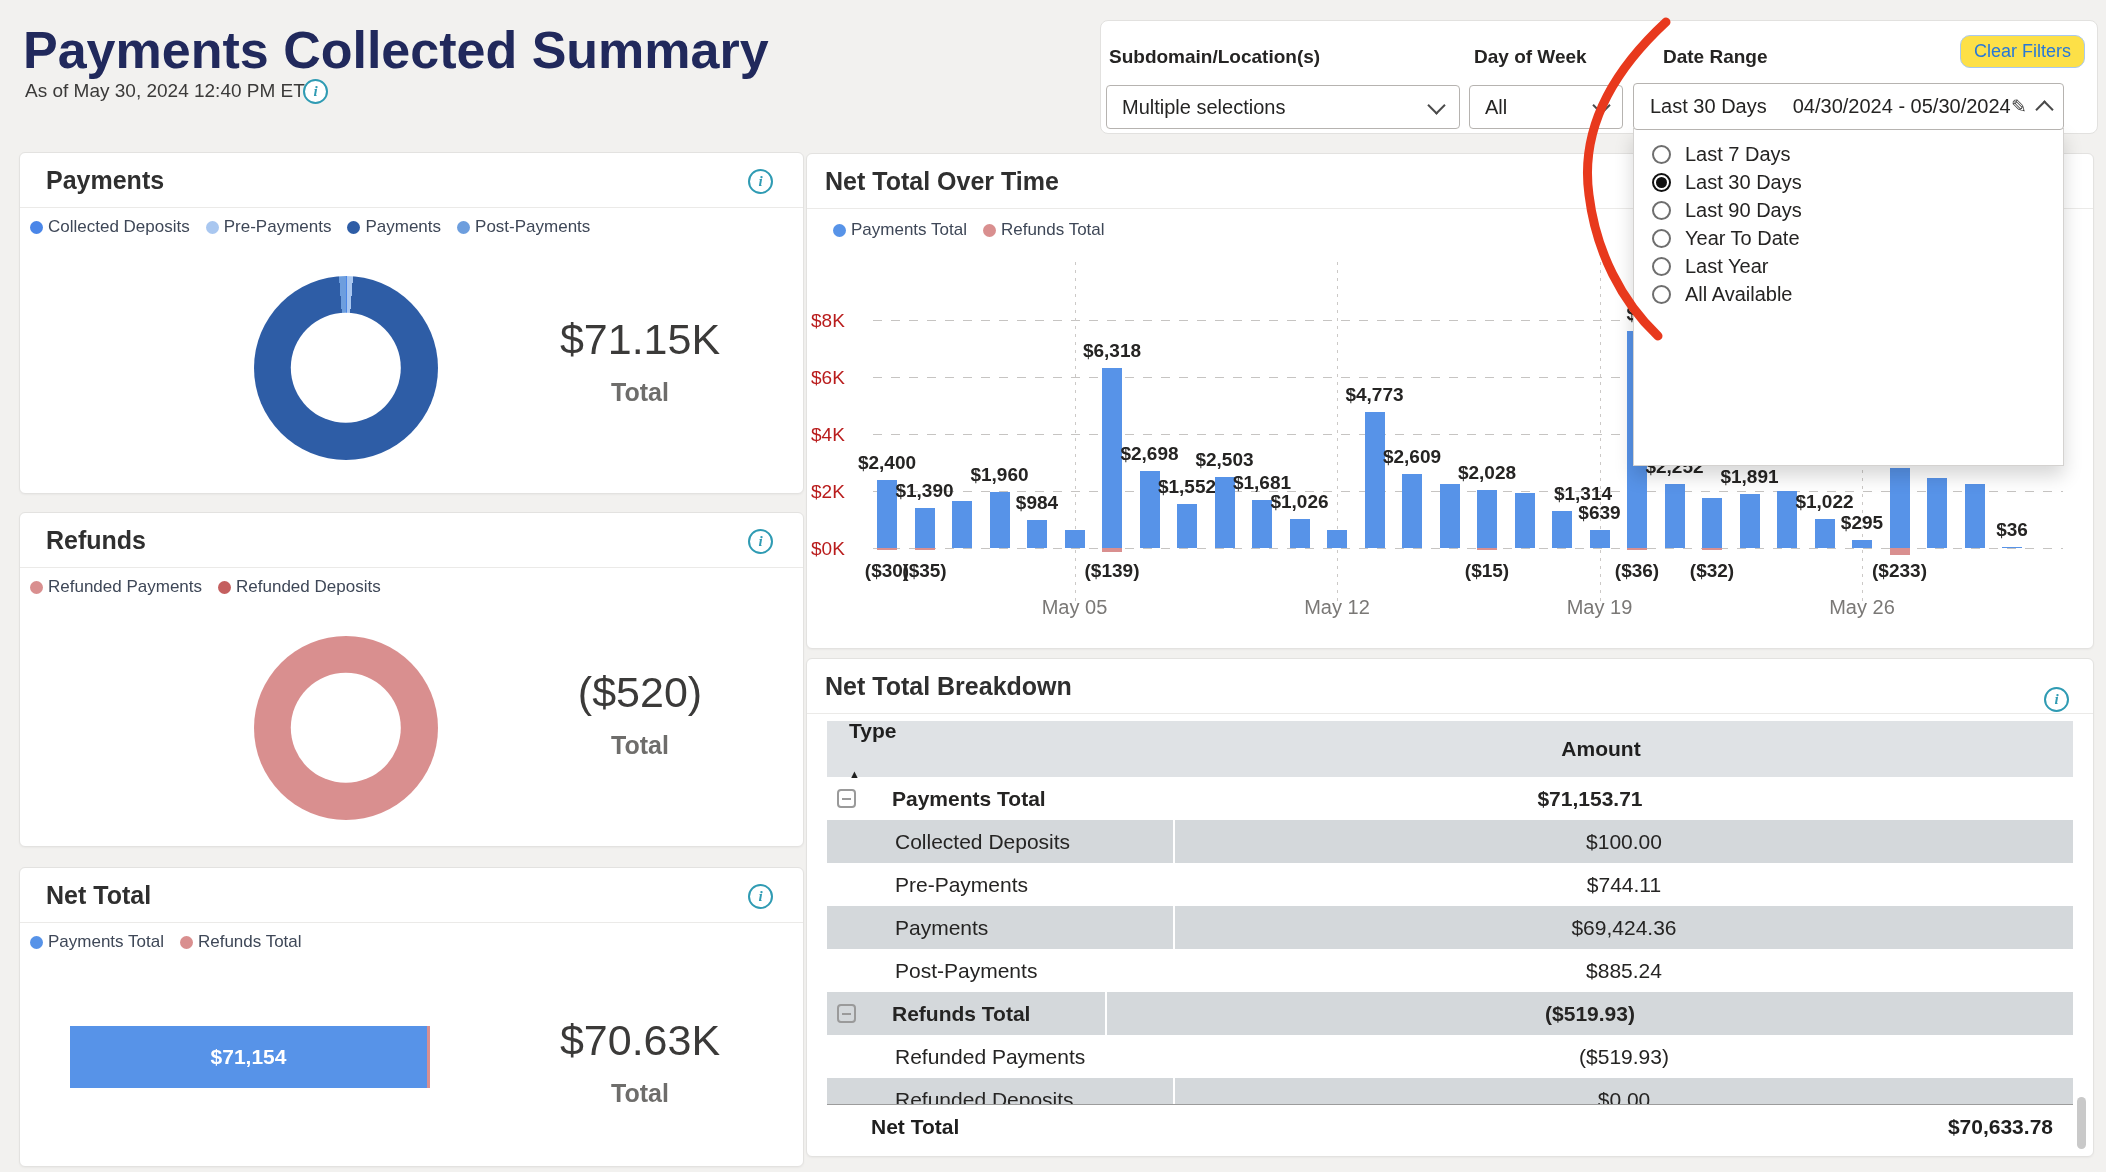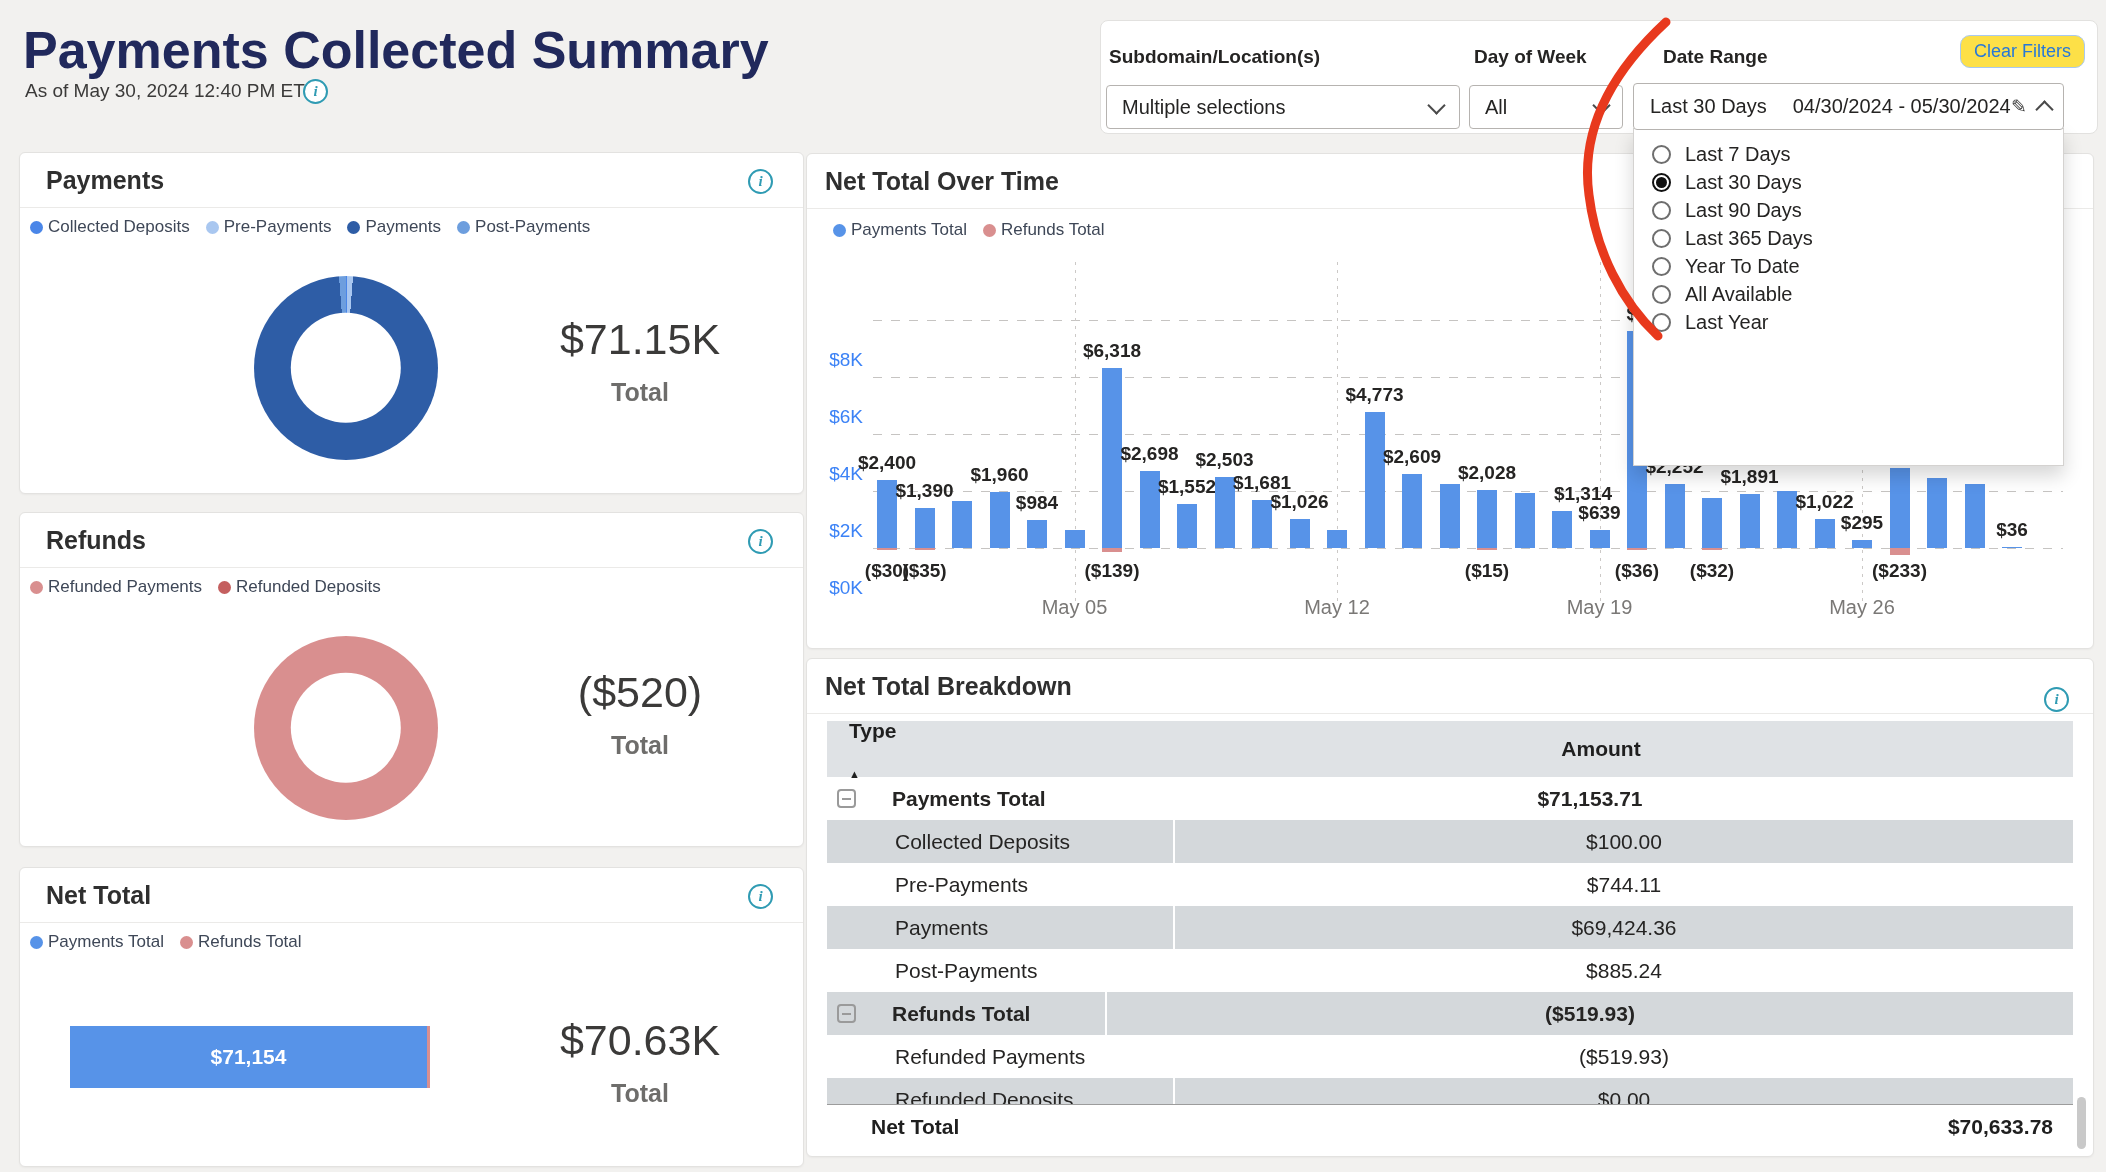--- a/index.html
+++ b/index.html
@@ -27,21 +27,21 @@
   #clear-filters{position:absolute;right:12px;top:14px;font-size:18px;color:#2878d8;background:#fde047;border:1px solid #a9c9f0;border-radius:10px;padding:5px 13px;cursor:pointer;font-family:inherit;}
   
   #date-menu{position:absolute;left:1633px;top:128px;width:429px;height:337px;background:#fff;border:1px solid #d4d2d0;border-top:none;box-shadow:0 10px 18px rgba(0,0,0,.16);z-index:40;}
   .menu-item{display:flex;align-items:center;gap:14px;height:28px;padding-left:18px;font-size:20px;color:#252423;cursor:pointer;}
   .radio{width:15px;height:15px;border:2px solid #6e6e6e;border-radius:50%;position:relative;flex:0 0 auto;background:#fff;}
   .radio.sel{border-color:#111;}
   .radio.sel::after{content:'';position:absolute;inset:2px;background:#111;border-radius:50%;}
   
   .gridline{position:absolute;height:1px;background-image:repeating-linear-gradient(90deg,#c6c4c2 0 9px,transparent 9px 18px);}
   .vtick{position:absolute;width:1px;background-image:repeating-linear-gradient(180deg,#ccc9c7 0 3px,transparent 3px 8px);}
-  .ylab{position:absolute;width:52px;text-align:right;font-size:19px;color:#3b82f6;margin-top:39px;}
+  .ylab{position:absolute;width:52px;text-align:left;font-size:19px;color:#b91c1c;}
   .xlab{position:absolute;transform:translateX(-50%);font-size:20px;color:#7a7876;white-space:nowrap;}
   .bar{position:absolute;width:20px;background:#5793e8;}
   .rbar{position:absolute;width:20px;background:#d98f8f;}
   .bar-label{position:absolute;transform:translateX(-50%);font-size:19px;font-weight:600;color:#252423;white-space:nowrap;}
   .neg-label{position:absolute;transform:translateX(-50%);font-size:19px;font-weight:600;color:#252423;white-space:nowrap;}
   
   #bd-table{position:absolute;left:20px;top:62px;width:1246px;height:383px;overflow:hidden;}
   .t-head{display:flex;height:56px;background:#dfe2e5;font-weight:700;font-size:21px;color:#1f1f1f;}
   .t-row{display:flex;height:43px;font-size:21px;color:#252423;align-items:center;}
   .t-row.grey .cell{background:#d4d8db;}
@@ -95,33 +95,29 @@
         <div class="menu-item">
           <span class="radio sel"></span>
           <span>Last 30 Days</span>
         </div>
         <div class="menu-item">
           <span class="radio"></span>
           <span>Last 90 Days</span>
         </div>
         <div class="menu-item">
           <span class="radio"></span>
-          <span>Last 365 Days</span>
-        </div>
-        <div class="menu-item">
-          <span class="radio"></span>
           <span>Year To Date</span>
         </div>
         <div class="menu-item">
           <span class="radio"></span>
+          <span>Last Year</span>
+        </div>
+        <div class="menu-item">
+          <span class="radio"></span>
           <span>All Available</span>
-        </div>
-        <div class="menu-item">
-          <span class="radio"></span>
-          <span>Last Year</span>
         </div>
       </div>
   </div>
 
   <svg style="position:absolute;left:1560px;top:0;z-index:60;pointer-events:none;" width="150" height="370" viewBox="0 0 150 370">
     <path d="M106,22 C52,72 20,130 29,195 C36,252 62,302 98,336" fill="none" stroke="#e8391d" stroke-width="9" stroke-linecap="round"></path>
   </svg>
 
   <div class="card" style="left:19px;top:152px;width:783px;height:340px;">
     <div class="card-header">Payments</div>

